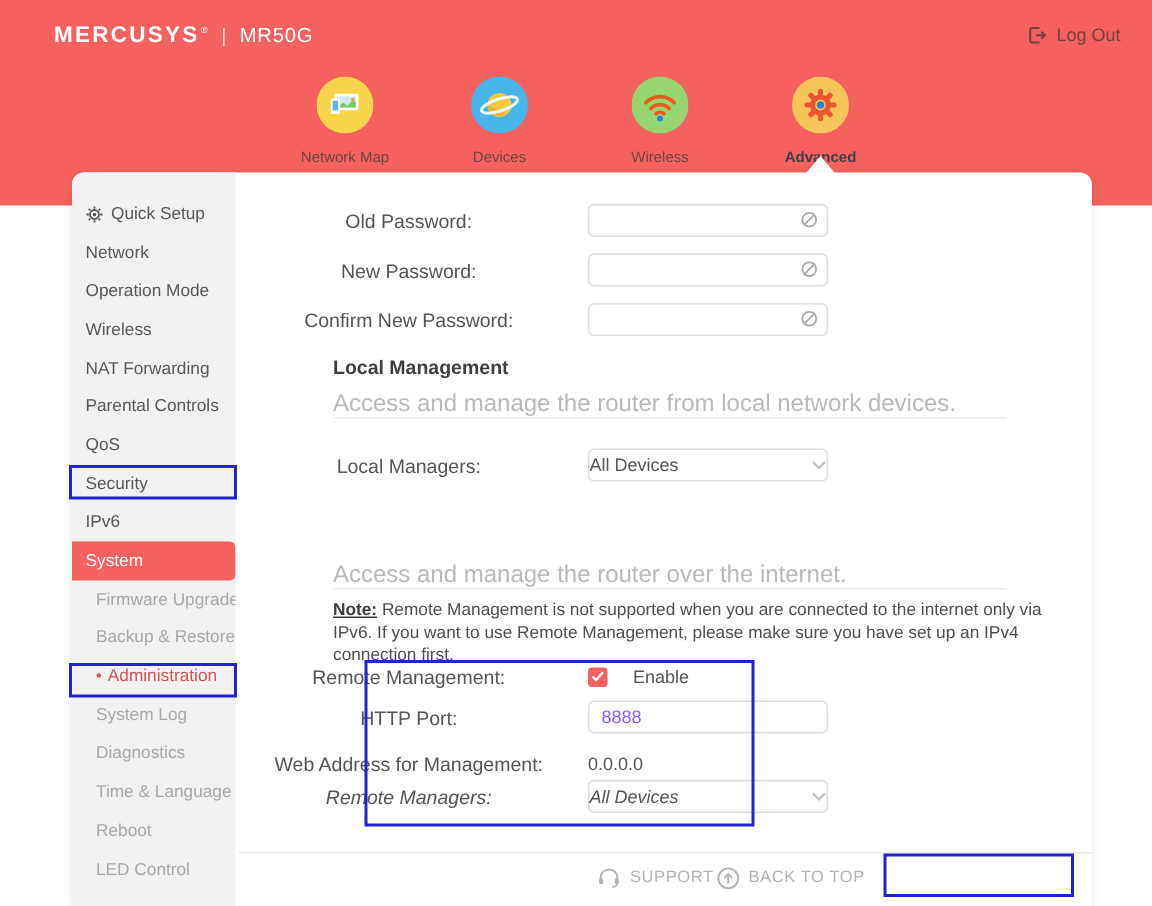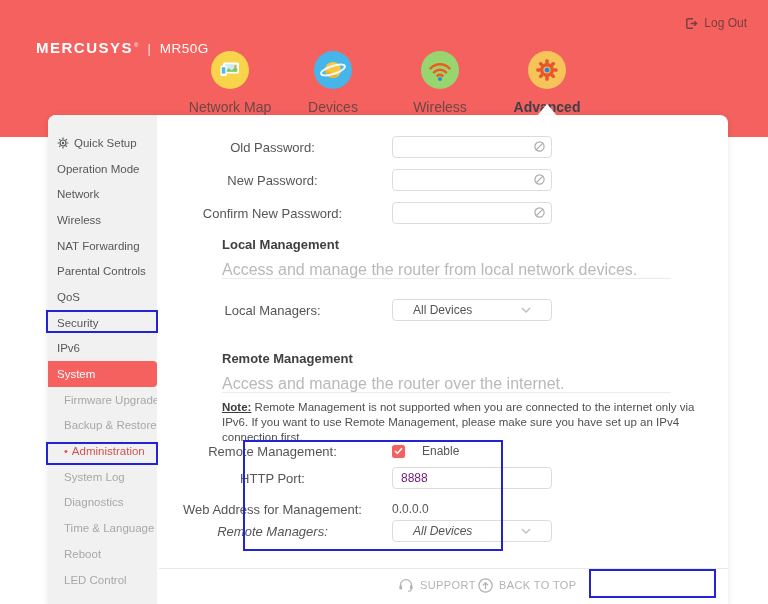--- a/index.html
+++ b/index.html
@@ -1,31 +1,31 @@
 <!DOCTYPE html>
 <html><head>
 <meta charset="utf-8">
 <style>
   * { margin:0; padding:0; box-sizing:border-box; }
   body { background:#ffffff; font-family:"Liberation Sans", sans-serif; }
   .screen { position:relative; width:768px; height:604px; overflow:hidden; background:#ffffff; }
 
   
   .header { position:absolute; left:0; top:0; width:768px; height:137px; background:#f4615e; }
-  .logo { position:absolute; left:36px; top:15px; display:flex; align-items:baseline; color:#ffffff;margin-top:24px; }
+  .logo { position:absolute; left:36px; top:15px; display:flex; align-items:baseline; color:#ffffff; }
   .logo .brand { font-size:15px; font-weight:bold; letter-spacing:1.5px; }
   .logo .mark { font-size:6px; vertical-align:super; position:relative; top:-6px; margin-left:1px; }
   .logo .sep { margin:0 9px; font-size:13px; opacity:.85; }
   .logo .model { font-size:13.5px; letter-spacing:.5px; }
   .logout { position:absolute; right:21px; top:16px; display:flex; align-items:center; gap:6px;
             color:#743f3e; font-size:12px; cursor:pointer; }
 
   .nav-item { position:absolute; top:51px; width:90px; text-align:center; cursor:pointer; }
   .nav-item .circ { display:block; margin:0 auto; }
-  .nav-item .nav-label { display:block; margin-top:6px; font-size:14px; color:#6e4645; }
+  .nav-item .nav-label { display:block; margin-top:6px; font-size:10px; color:#6e4645; }
   .nav-item.active .nav-label { color:#3f3f48; font-weight:bold; }
   .nav-networkmap { left:185px; } .nav-internet { left:288px; }
   .nav-wireless { left:395px; } .nav-advanced { left:502px; }
   .pointer { position:absolute; left:536px; top:104px; width:0; height:0;
              border-left:11px solid transparent; border-right:11px solid transparent;
              border-bottom:13px solid #ffffff; }
 
   
   .card { position:absolute; left:48px; top:115px; width:680px; height:489px; background:#ffffff;
           border-radius:8px 8px 0 0; box-shadow:0 1px 6px rgba(0,0,0,.10); }
@@ -41,25 +41,25 @@
   .side-item .qs-icon { display:inline-flex; margin-right:5px; }
   .side-item .bullet { color:#e0504e; margin-right:4px; font-size:11px; }
 
   
   .main { position:absolute; left:109px; top:0; width:571px; height:489px; }
   .row { position:absolute; left:0; display:flex; align-items:center; height:22px; }
   .row .flabel { width:231px; text-align:center; font-size:13px; color:#555555; flex:none; }
   .row .field { margin-left:4px; display:flex; align-items:center; }
   .tinput { position:relative; width:160px; height:22px; }
   .tinput input { width:160px; height:22px; border:1px solid #dcdcdc; border-radius:4px;
-                  font-size:12px; color:#701a75; padding:0 22px 0 8px; outline:none;
+                  font-size:12px; color:#8b5cf6; padding:0 22px 0 8px; outline:none;
                   font-family:"Liberation Sans", sans-serif; }
   .tinput .eye { position:absolute; right:6px; top:4px; cursor:pointer; line-height:0; }
   .dropdown { width:160px; height:22px; border:1px solid #dcdcdc; border-radius:4px; background:#fff;
-              display:flex; align-items:center; justify-content:space-between; padding:0 20px;
+              display:flex; align-items:center; justify-content:space-between; padding:0 0;
               font-size:12px; color:#555555; cursor:pointer; }
   .section-heading { position:absolute; left:65px; font-size:13px; font-weight:bold; color:#3f3f3f; }
   .section-desc { position:absolute; left:65px; font-size:16px; color:#b9b9b9;text-align:right; }
   .divider { position:absolute; left:65px; width:449px; height:1px; background:#ebebeb; }
   .note { position:absolute; left:65px; width:488px; font-size:11.5px; color:#4f4f4f; line-height:15px; }
   .note b { color:#3c3c3c;text-decoration:underline; }
   .checkbox { width:13px; height:13px; background:#f4615e; border-radius:2.5px;
               display:inline-flex; align-items:center; justify-content:center; cursor:pointer; flex:none; }
   .cb-label { margin-left:17px; font-size:12px; color:#555555; }
   .plainval { font-size:12px; color:#555555; }
@@ -184,24 +184,24 @@
               <line x1="6" y1="0.6" x2="6" y2="2.2" transform="rotate(180 6 6)"></line>
               <line x1="6" y1="0.6" x2="6" y2="2.2" transform="rotate(225 6 6)"></line>
               <line x1="6" y1="0.6" x2="6" y2="2.2" transform="rotate(270 6 6)"></line>
               <line x1="6" y1="0.6" x2="6" y2="2.2" transform="rotate(315 6 6)"></line>
             </g>
           </svg>
         </span>
         <span>Quick Setup</span>
       </div>
       <div class="side-item">
+          <span>Network</span>
+        </div>
+      <div class="side-item">
           <span>Operation Mode</span>
-        </div>
-      <div class="side-item">
-          <span>Network</span>
         </div>
       <div class="side-item">
           <span>Wireless</span>
         </div>
       <div class="side-item">
           <span>NAT Forwarding</span>
         </div>
       <div class="side-item">
           <span>Parental Controls</span>
         </div>
@@ -300,21 +300,20 @@
             <span>All Devices</span>
             <span style="line-height:0;">
               <svg width="10" height="6" viewBox="0 0 10 6">
                   <path d="M1 1 L5 5 L9 1" fill="none" stroke="#bdbdbd" stroke-width="1.4"></path>
                 </svg>
             </span>
           </span>
         </span>
       </div>
 
-      <div class="section-heading" style="top:236px;">Remote Management</div>
       <div class="section-desc" style="top:260px;">Access and manage the router over the internet.</div>
       <div class="divider" style="top:277px;"></div>
 
       <div class="note" style="top:285px;">
         <b>Note:</b>
         <span>Remote Management is not supported when you are connected to the internet only via IPv6. If you want to use Remote Management, please make sure you have set up an IPv4 connection first.</span>
       </div>
 
       <div class="row" style="top:329px; height:14px;">
         <span class="flabel">Remote Management:</span>

